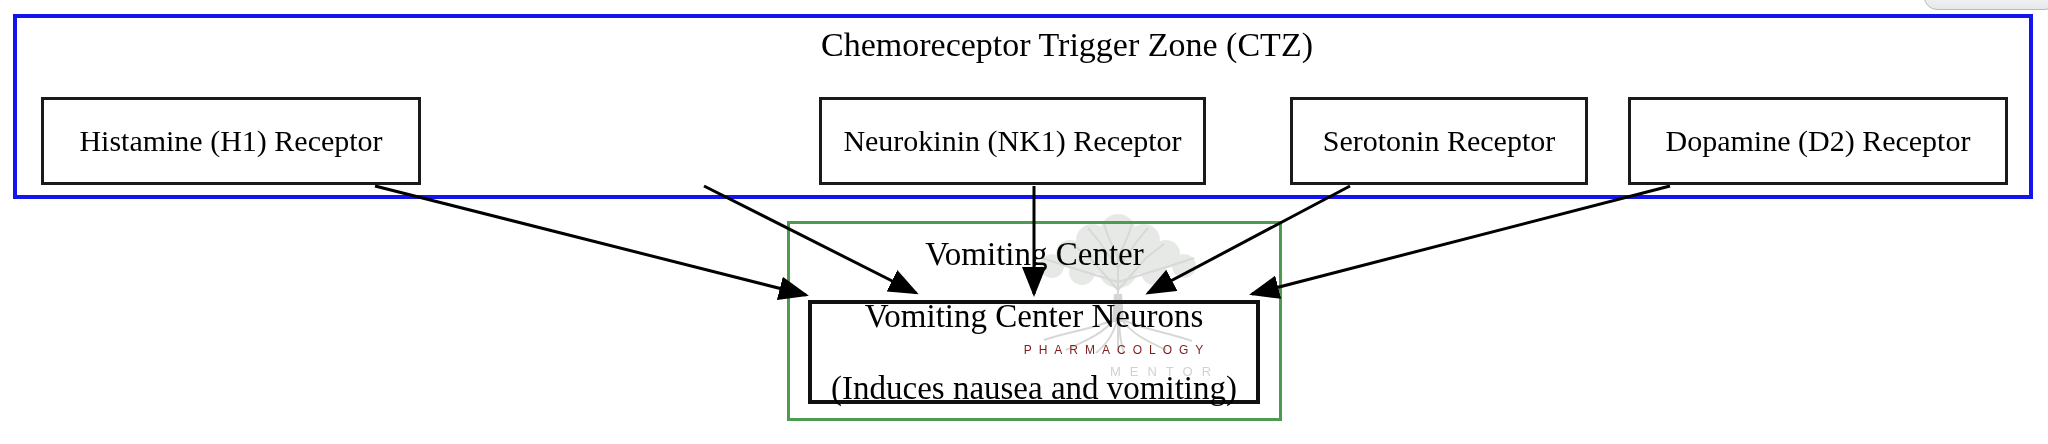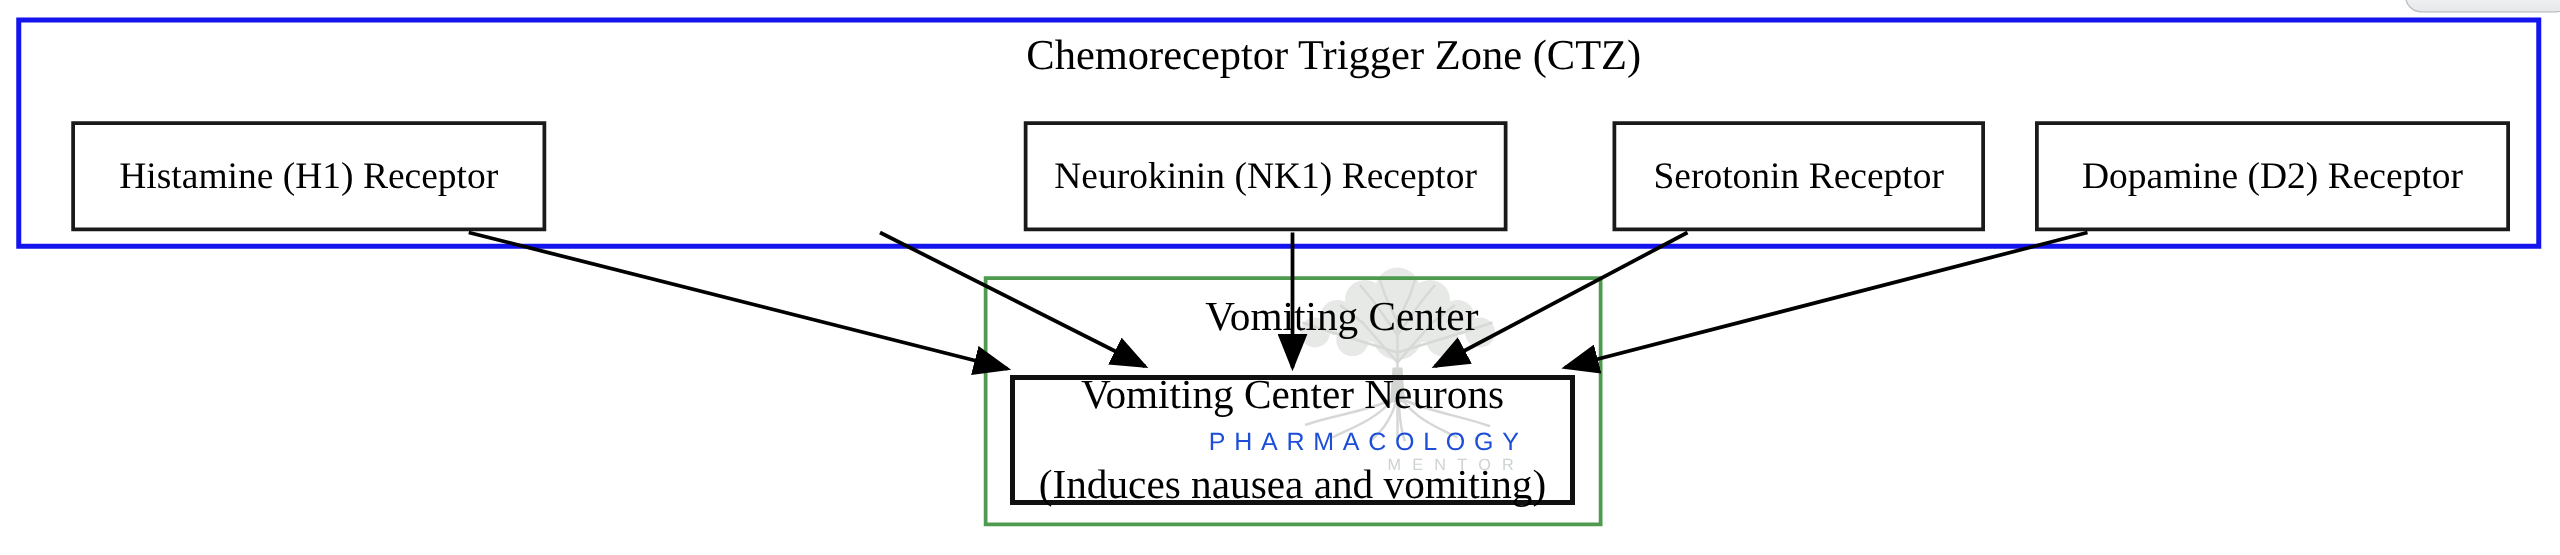--- a/index.html
+++ b/index.html
@@ -67,21 +67,20 @@
   }
   .vc-title {
     position: absolute;
     left: 787px; top: 236px;
     width: 495px;
     text-align: center;
     font-size: 33px;
     line-height: 1.1;
     white-space: nowrap;
     z-index: 10;
-    padding-left: 39px;
   }
   .vc-neurons-box {
     position: absolute;
     left: 808px; top: 300px;
     width: 452px; height: 104px;
     border: 4px solid #111111;
     box-sizing: border-box;
     background: transparent;
     display: flex;
     flex-direction: column;
@@ -93,25 +92,25 @@
     white-space: nowrap;
     z-index: 10;
     gap: 33px;
   }
 
   
   .wm-text-1 {
     position: absolute;
     left: 967px; top: 343px;
     width: 300px;
-    text-align: left;
+    text-align: center;
     font-family: "Liberation Sans", sans-serif;
-    font-size: 20px;
+    font-size: 12px;
     letter-spacing: 7px;
-    color: #1d4ed8;
+    color: #7f1d1d;
     z-index: 1;
     pointer-events: none;
   }
   .wm-text-2 {
     position: absolute;
     left: 967px; top: 364px;
     width: 300px;
     text-align: center;
     font-family: "Liberation Sans", sans-serif;
     font-size: 13px;
@@ -176,21 +175,21 @@
       <circle cx="1082" cy="272" r="13"></circle>
       <circle cx="1154" cy="272" r="13"></circle>
     </g>
   </svg>
   <div class="wm-text-1">PHARMACOLOGY</div>
   <div class="wm-text-2">MENTOR</div>
 
   <div class="ctz-container layer-boxes"></div>
   <div class="ctz-title layer-boxes" style="position:absolute; z-index:10;">Chemoreceptor Trigger Zone (CTZ)</div>
 
-  <div class="receptor-box" style="left:41px;  width:380px;margin-left:16px;">
+  <div class="receptor-box" style="left:41px;  width:380px;">
     <span>Histamine (H1) Receptor</span>
   </div>
   <div class="receptor-box" style="left:819px; width:387px;">
     <span>Neurokinin (NK1) Receptor</span>
   </div>
   <div class="receptor-box" style="left:1290px; width:298px;">
     <span>Serotonin Receptor</span>
   </div>
   <div class="receptor-box" style="left:1628px; width:380px;">
     <span>Dopamine (D2) Receptor</span>

